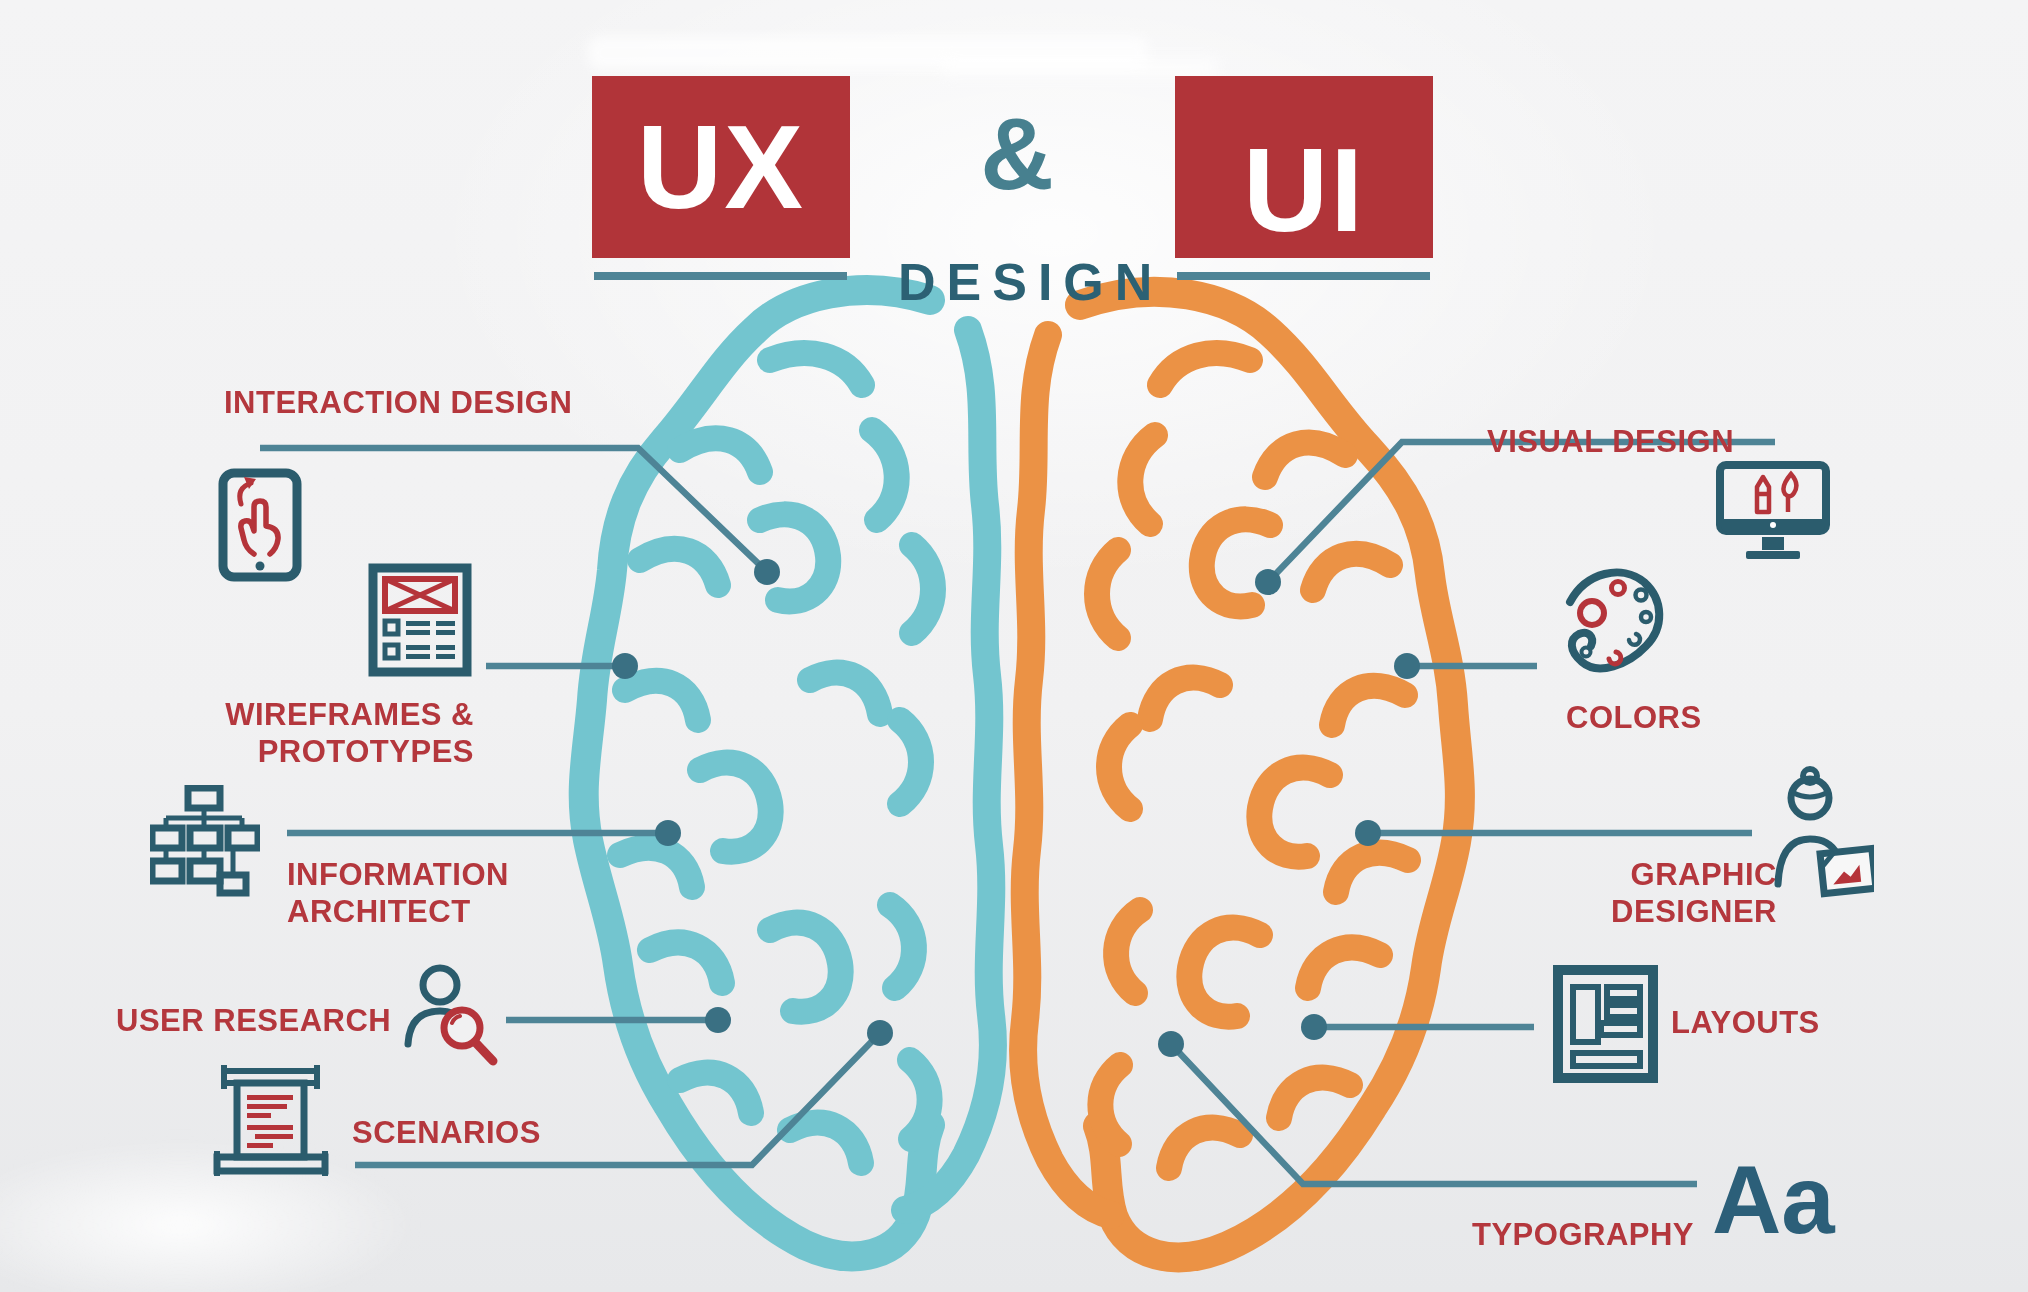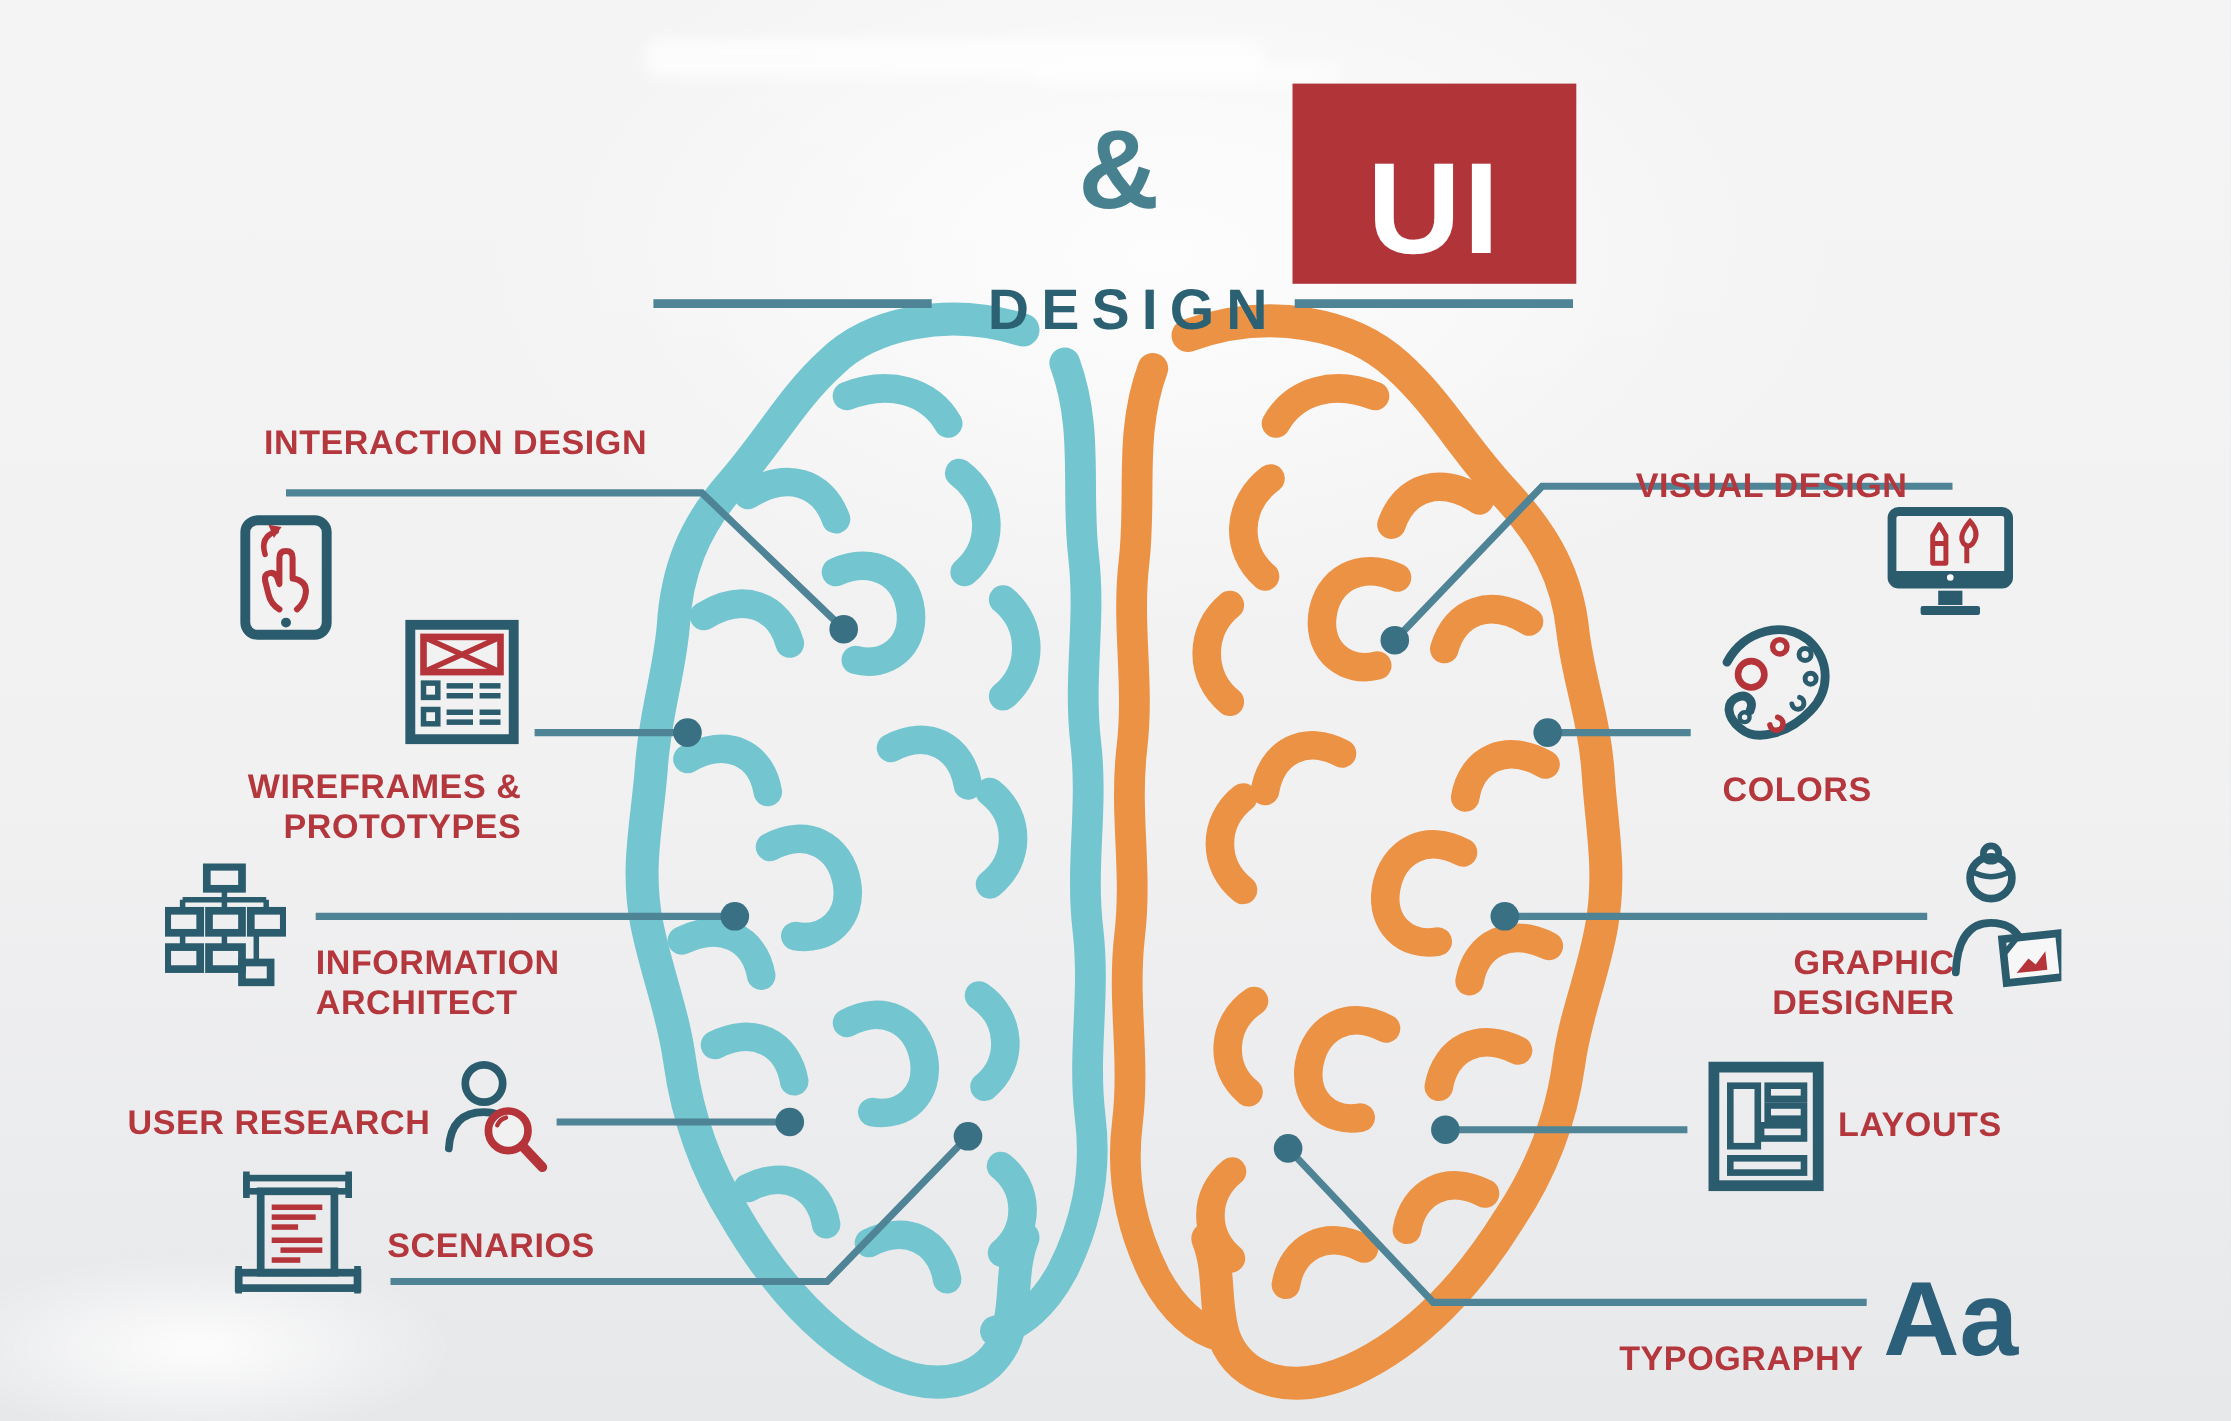--- a/index.html
+++ b/index.html
@@ -106,29 +106,32 @@
       <circle cx="718" cy="1020" r="13"></circle>
       <circle cx="880" cy="1033" r="13"></circle>
       <circle cx="1268" cy="582" r="13"></circle>
       <circle cx="1407" cy="666" r="13"></circle>
       <circle cx="1368" cy="833" r="13"></circle>
       <circle cx="1314" cy="1027" r="13"></circle>
       <circle cx="1171" cy="1044" r="13"></circle>
     </g>
   </svg>
 
+  <div class="title-box" style="left:592px;top:76px;">
+    <span>UX</span>
+  </div>
   <div class="title-underline" style="left:594px;top:272px;width:253px;"></div>
   <div class="ampersand" style="left:962px;top:96px;">&amp;</div>
   <div class="title-box" style="left:1175px;top:76px;align-items:flex-end;">
     <span>UI</span>
   </div>
   <div class="title-underline" style="left:1177px;top:272px;width:253px;"></div>
   <div class="design-word" style="left:898px;top:252px;width:240px;">DESIGN</div>
 
-  <div class="label" style="left:240px;top:384px;">INTERACTION DESIGN</div>
+  <div class="label" style="left:224px;top:384px;">INTERACTION DESIGN</div>
   <div class="label" style="left:287px;top:856px;">INFORMATION
 ARCHITECT</div>
   <div class="label align-right" style="left:212px;top:696px;width:262px;">WIREFRAMES &amp;
 PROTOTYPES</div>
   <div class="label" style="left:116px;top:1002px;">USER RESEARCH</div>
   <div class="label" style="left:352px;top:1114px;">SCENARIOS</div>
 
   <div class="label" style="left:1487px;top:384px;margin-top:39px;">VISUAL DESIGN</div>
   <div class="label" style="left:1566px;top:699px;">COLORS</div>
   <div class="label align-right" style="left:1595px;top:856px;width:182px;">GRAPHIC

